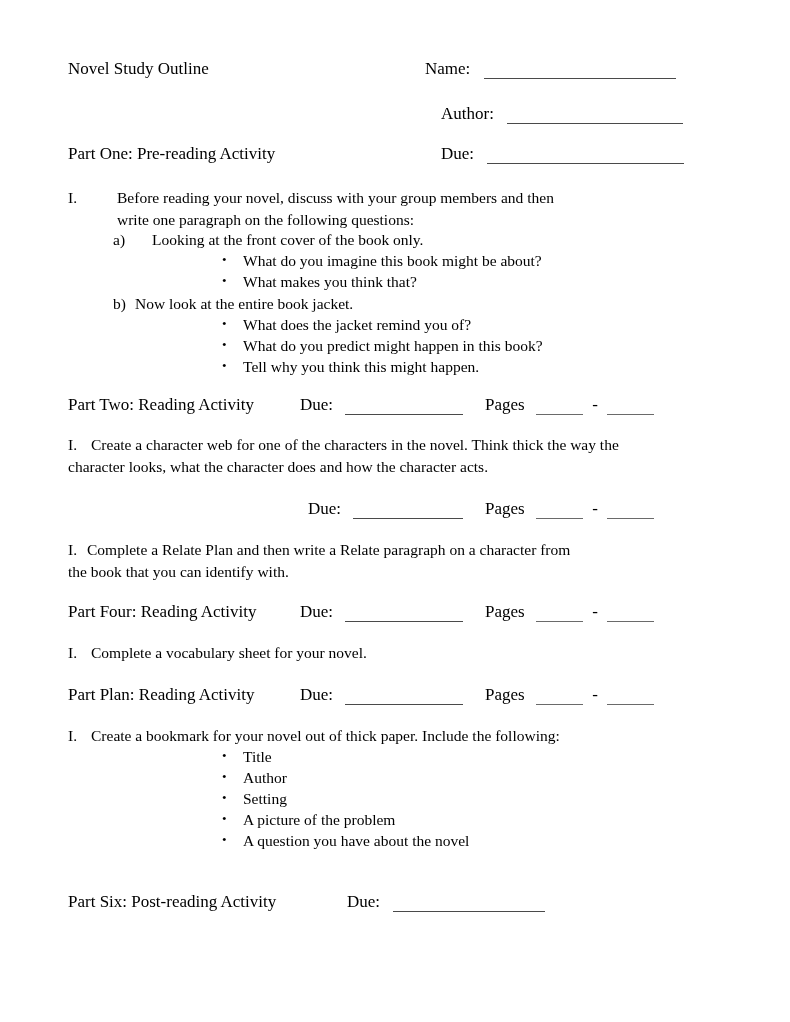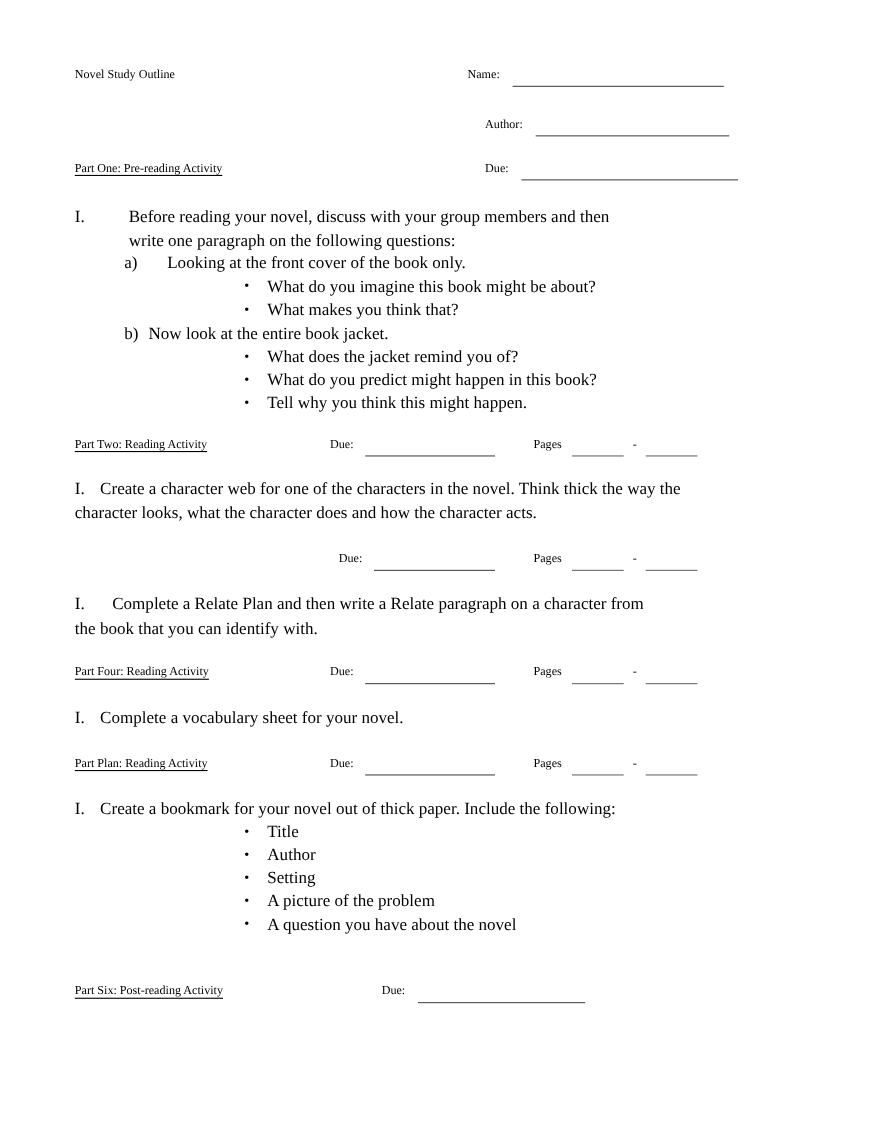--- a/index.html
+++ b/index.html
@@ -20,40 +20,39 @@
     left: 0; top: 0;
     width: 790px;
     height: 1022px;
     background: #ffffff;
   }
 
   
   .row {
     position: absolute;
     white-space: nowrap;
-    font-size: 11px;
+    font-size: 17px;
     line-height: 21px;
   }
 
   
   .blank {
     display: inline-block;
     border-bottom: 1.3px solid #4a4a4a;
     vertical-align: bottom;
     height: 15px;
   }
   .blank-short {
     display: inline-block;
     border-bottom: 1.3px solid #6a6a6a;
     vertical-align: bottom;
     height: 14px;
   }
 
   .underline-head {
-    text-decoration: underline;
     text-underline-offset: 3px;
     text-decoration-thickness: 1.2px;
   }
 
   .label { display: inline-block; }
 
   
   .numbered {
     position: absolute;
     font-size: 15.5px;
@@ -195,21 +194,21 @@
   </div>
   <div class="row" style="left:485px; top:498px;">
     <span class="label">Pages</span>
     <span class="blank-short" style="width:47px; margin-left:7px;"></span>
     <span style="margin:0 5px;">-</span>
     <span class="blank-short" style="width:47px;"></span>
   </div>
 
   <div class="numbered" style="left:68px; top:539px; width:650px;">
     <span class="num">I.</span>
-    <span class="body" style="margin-left:34px;">Complete a Relate Plan and then write a Relate paragraph on a character from</span>
+    <span class="body" style="margin-left:19px;">Complete a Relate Plan and then write a Relate paragraph on a character from</span>
     <span class="body">the book that you can identify with.</span>
   </div>
 
   <div class="row" style="left:68px; top:601px;">
     <span class="underline-head">Part Four: Reading Activity</span>
   </div>
   <div class="row" style="left:300px; top:601px;">
     <span class="label">Due:</span>
     <span class="blank" style="width:118px; margin-left:8px;"></span>
   </div>

